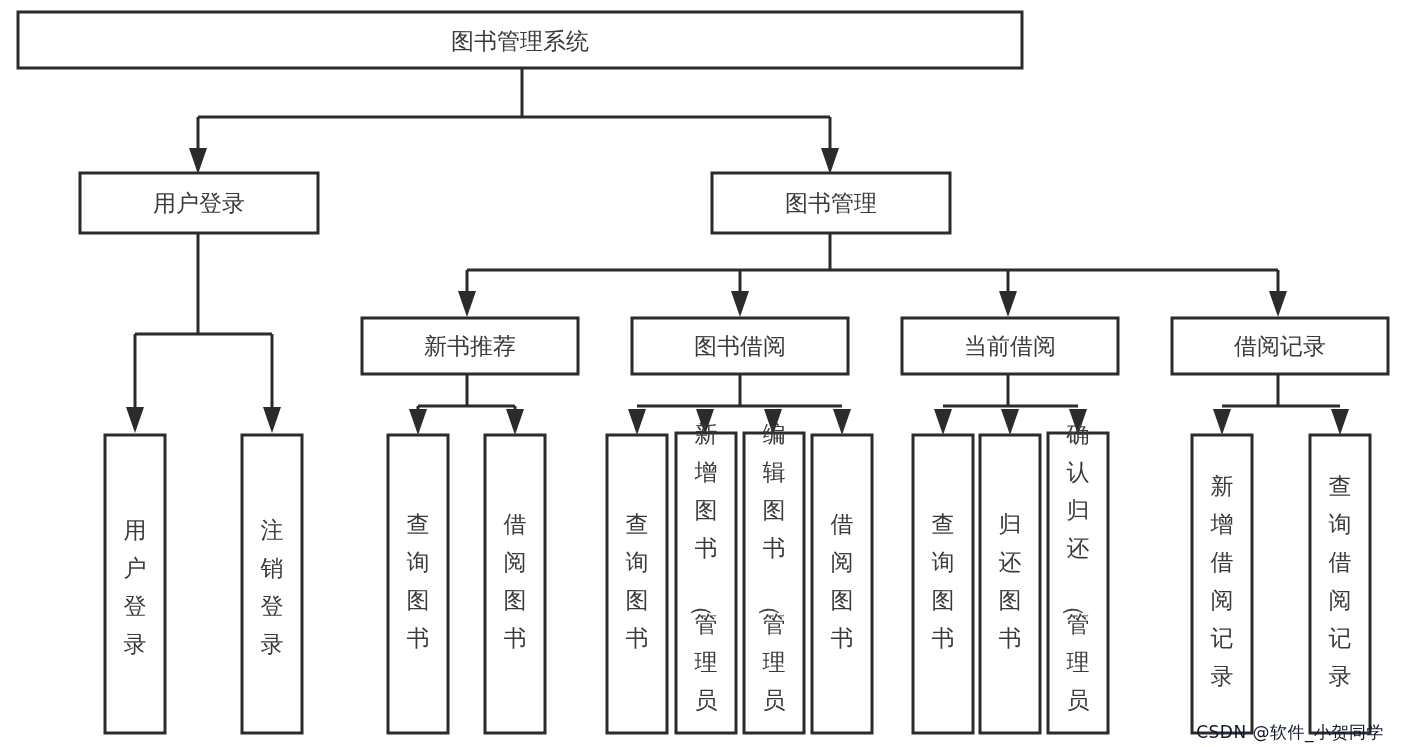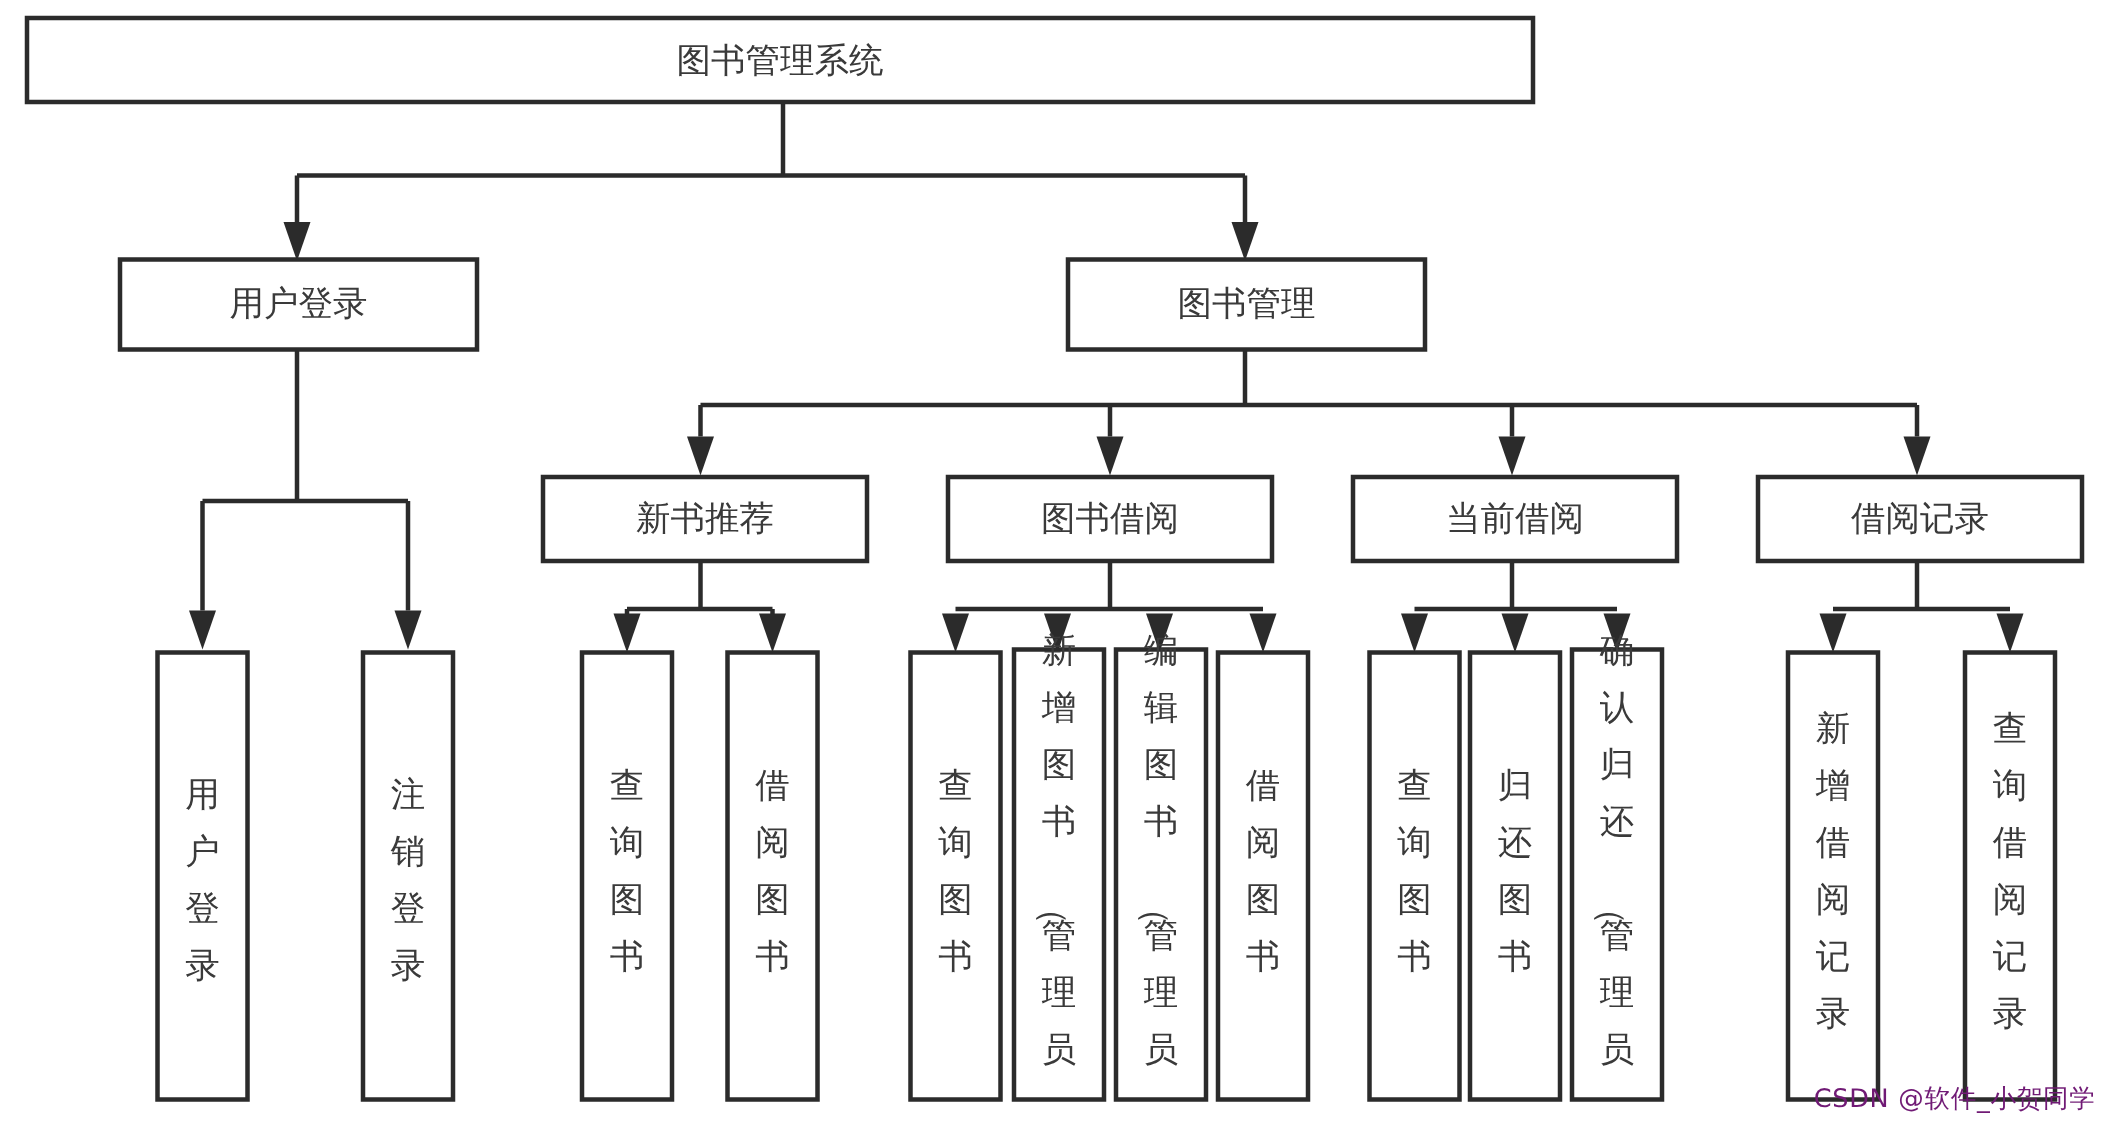--- a/index.html
+++ b/index.html
@@ -45,25 +45,25 @@
     dominant-baseline: middle;
   }
   .node-label-v {
     font-family: "DejaVu Sans", "Liberation Sans", sans-serif;
     font-size: 23px;
     fill: #3a3a3a;
     text-anchor: middle;
   }
   .watermark {
     position: absolute;
-    right: 8px;
+    right: 21px;
     bottom: 3px;
     font-family: "DejaVu Sans", "Liberation Sans", sans-serif;
     font-size: 17px;
-    color: #701a75;
+    color: #0f172a;
     white-space: nowrap;
     letter-spacing: 0.5px;
   }
 </style>
 </head>
 <body>
 
 <div id="page">
 
   <svg id="diagram" viewBox="0 0 1405 747">

